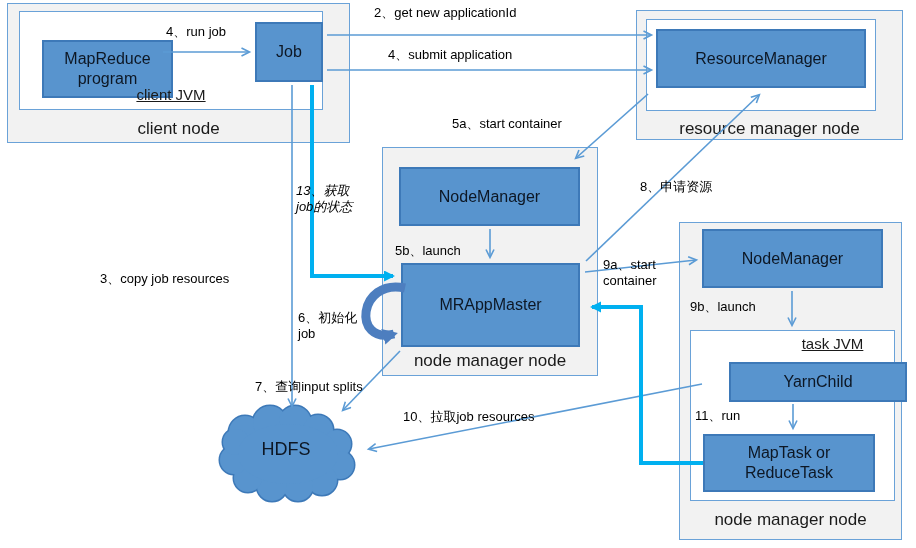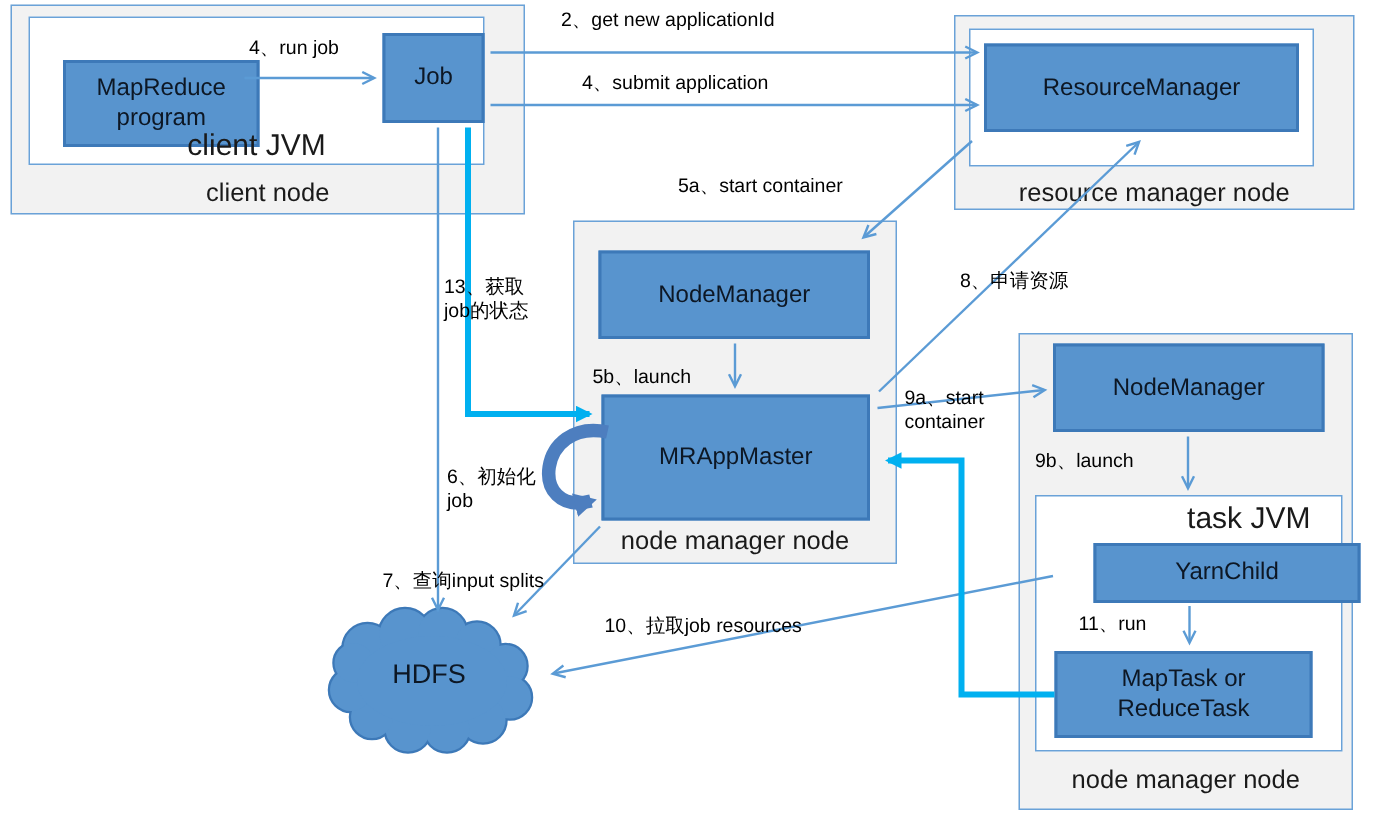--- a/index.html
+++ b/index.html
@@ -8,21 +8,21 @@
     font-family:"Liberation Sans",sans-serif;overflow:hidden;
   }
   .group{position:absolute;background:#f2f2f2;border:1px solid #6aa2d8;box-sizing:border-box;z-index:1;}
   .whitebox{position:absolute;background:#ffffff;border:1px solid #6aa2d8;box-sizing:border-box;z-index:1;}
   .bluebox{
     position:absolute;background:#5894ce;border:2px solid #3d79b8;box-sizing:border-box;
     display:flex;align-items:center;justify-content:center;text-align:center;
     color:#0d1724;font-size:16px;line-height:1.25;white-space:pre-line;z-index:1;
   }
   .caption{position:absolute;text-align:center;color:#1a1a1a;font-size:17px;z-index:1;}
-  .caption.small{font-size:20px;}
+  .caption.small{font-size:15px;text-decoration:underline;}
   .edge-label{position:absolute;color:#000000;font-size:13px;line-height:1.25;white-space:pre-line;z-index:3;}
   svg.connectors{position:absolute;left:0;top:0;z-index:2;pointer-events:none;}
   svg.cloud{position:absolute;left:218px;top:403px;z-index:1;}
   .hdfs-label{position:absolute;left:240px;top:439px;width:92px;text-align:center;
     font-size:18px;color:#0d1724;z-index:2;}
 </style>
 </head>
 <body>
 
 <div class="canvas">
@@ -117,28 +117,29 @@
     </g>
     <g stroke="#00b0f0" stroke-width="4" fill="none">
       <polyline points="312,85 312,276 393,276" marker-end="url(#mCyan)"></polyline>
       <polyline points="703,463 641,463 641,307 592,307" marker-end="url(#mCyan)"></polyline>
     </g>
     <path d="M 405 288 C 358 278, 352 345, 394 334" stroke="#4d7ebf" stroke-width="9" fill="none" marker-end="url(#mLoop)"></path>
   </svg>
 
   <div class="edge-label" style="left:166px;top:24px;">4、run job</div>
   <div class="edge-label" style="left:374px;top:5px;">2、get new applicationId</div>
+  <div class="edge-label" style="left:100px;top:271px;">3、copy job resources</div>
   <div class="edge-label" style="left:388px;top:47px;">4、submit application</div>
   <div class="edge-label" style="left:452px;top:116px;">5a、start container</div>
   <div class="edge-label" style="left:395px;top:243px;">5b、launch</div>
   <div class="edge-label" style="left:298px;top:310px;">6、初始化
 job</div>
   <div class="edge-label" style="left:255px;top:379px;">7、查询input splits</div>
   <div class="edge-label" style="left:640px;top:179px;">8、申请资源</div>
   <div class="edge-label" style="left:603px;top:257px;">9a、start
 container</div>
   <div class="edge-label" style="left:690px;top:299px;">9b、launch</div>
   <div class="edge-label" style="left:403px;top:409px;">10、拉取job resources</div>
-  <div class="edge-label" style="left:719px;top:408px;">11、run</div>
-  <div class="edge-label" style="left:296px;top:183px;">13、获取
+  <div class="edge-label" style="left:695px;top:408px;">11、run</div>
+  <div class="edge-label" style="left:296px;top:183px;font-style:italic;">13、获取
 job的状态</div>
 
 </div>
 
 </body></html>

